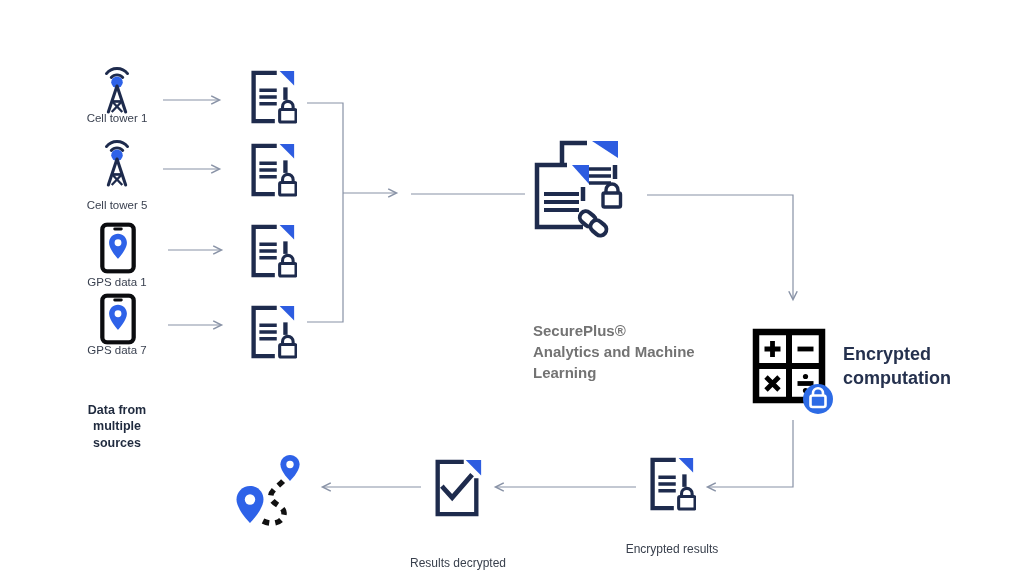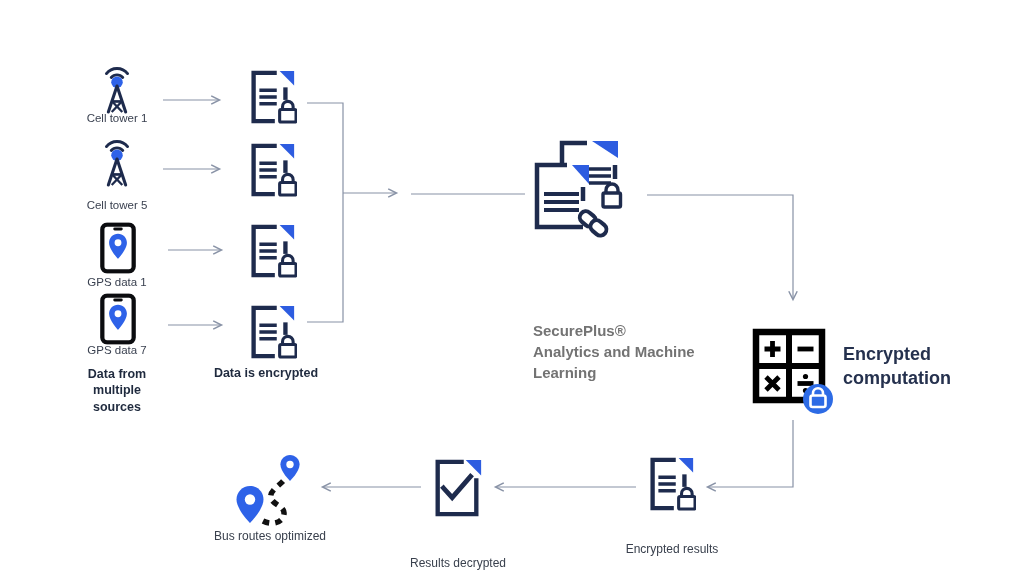--- a/index.html
+++ b/index.html
@@ -1,21 +1,21 @@
 <!DOCTYPE html>
 <html><head>
 <meta charset="utf-8">
 <style>
   html,body{margin:0;padding:0;background:#fff;}
   .canvas{position:relative;width:1024px;height:576px;background:#ffffff;overflow:hidden;
           font-family:"Liberation Sans",sans-serif;}
   .abs{position:absolute;}
   .lbl{font-size:11.5px;color:#3a4150;text-align:center;}
   .lbl-lg{font-size:12px;color:#39404d;}
-  .cap{font-size:12.5px;font-weight:700;color:#1f2a3e;text-align:center;white-space:pre-line;line-height:1.3;}
+  .cap{font-size:12.5px;font-weight:700;color:#1f2a3e;text-align:center;white-space:pre-line;line-height:1.3;margin-top:36px;}
   .heading{font-size:15px;font-weight:700;color:#737373;white-space:pre-line;line-height:1.4;}
   .comp{font-size:18px;font-weight:700;color:#25314e;white-space:pre-line;line-height:1.35;}
   svg{display:block;}
   .connectors{pointer-events:none;}
 </style>
 </head>
 <body>
 
 <div class="canvas">
 
@@ -96,21 +96,20 @@
     </svg>
   <svg class="abs" style="left:243px;top:141px" width="54" height="58" viewBox="0 0 56 60">
       <use href="#sym-doc-enc"></use>
     </svg>
   <svg class="abs" style="left:243px;top:222px" width="54" height="58" viewBox="0 0 56 60">
       <use href="#sym-doc-enc"></use>
     </svg>
   <svg class="abs" style="left:243px;top:303px" width="54" height="58" viewBox="0 0 56 60">
       <use href="#sym-doc-enc"></use>
     </svg>
-  <div class="abs cap" style="left:186px;top:365px;width:160px">Data is encrypted</div>
 
   <svg class="abs" style="left:527px;top:138px" width="100" height="103" viewBox="0 0 100 103">
 
     <path d="M60,5 H35 V30" fill="none" stroke="#1e2b4d" stroke-width="4.5"></path>
     <path d="M65,3 L91,3 L91,20 Z" fill="#2d5ce0"></path>
     <path d="M62,31 H84 M62,38 H84 M62,45 H84" stroke="#1e2b4d" stroke-width="3.4"></path>
     <path d="M88,27 V41" stroke="#1e2b4d" stroke-width="4.5"></path>
     <path d="M79,55 v-3 a6,6 0 0 1 12,0 v3" fill="none" stroke="#1e2b4d" stroke-width="3.4"></path>
     <rect x="76" y="55" width="17.5" height="14" rx="1.5" fill="#ffffff" stroke="#1e2b4d" stroke-width="3.4"></rect>
 
@@ -158,15 +157,14 @@
   </svg>
   <div class="abs lbl lbl-lg" style="left:378px;top:556px;width:160px">Results decrypted</div>
 
   <svg class="abs" style="left:233px;top:448px" width="80" height="80" viewBox="0 0 80 80">
     <path d="M30,73 C40,78 50,74 51,66 C52,58 40,57 38,50 C36,43 46,38 51,32" fill="none" stroke="#111111" stroke-width="5.5" stroke-dasharray="6.5 6"></path>
     <path d="M17,38 c-7.5,0 -13.5,6 -13.5,13.5 0,10 13.5,23.5 13.5,23.5 s13.5,-13.5 13.5,-23.5 c0,-7.5 -6,-13.5 -13.5,-13.5 z" fill="#2e62e8"></path>
     <circle cx="17" cy="51.5" r="5.2" fill="#ffffff"></circle>
     <path d="M57,7 c-5.3,0 -9.6,4.3 -9.6,9.6 0,7.2 9.6,16.4 9.6,16.4 s9.6,-9.2 9.6,-16.4 c0,-5.3 -4.3,-9.6 -9.6,-9.6 z" fill="#2e62e8"></path>
     <circle cx="57" cy="16.5" r="3.7" fill="#ffffff"></circle>
   </svg>
-  <div class="abs lbl lbl-lg" style="left:175px;top:529px;width:190px">Bus routes optimized</div>
 
 </div>
 
 </body></html>

